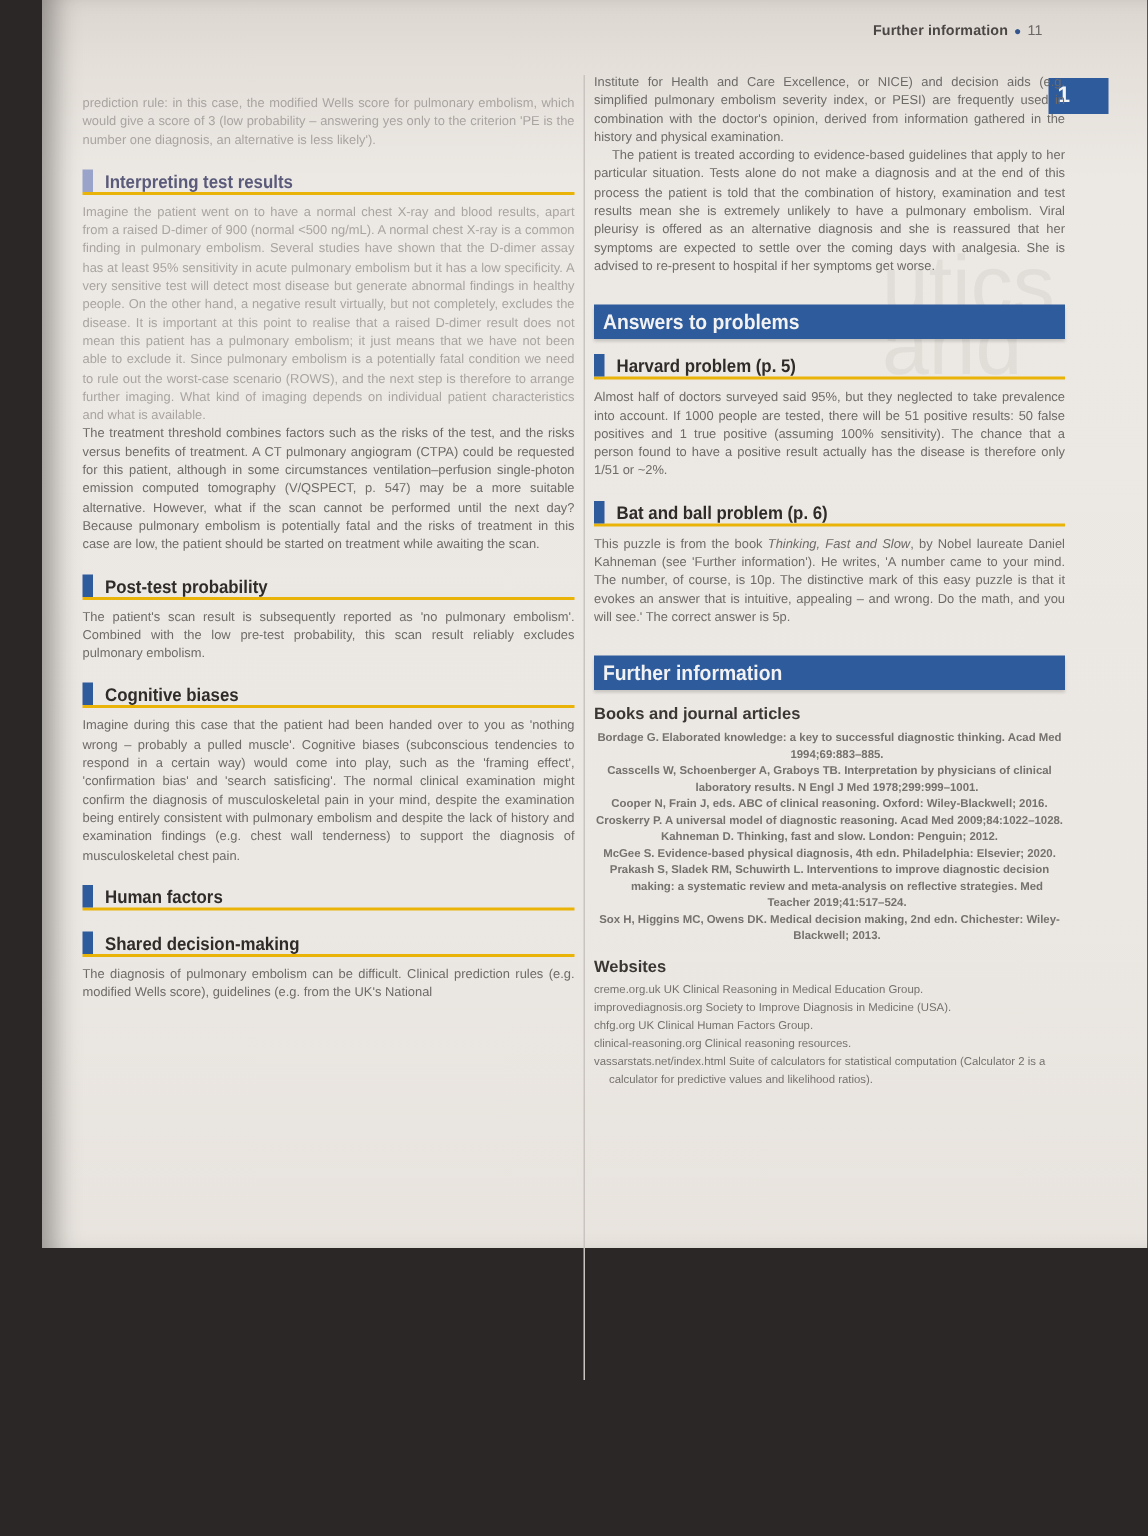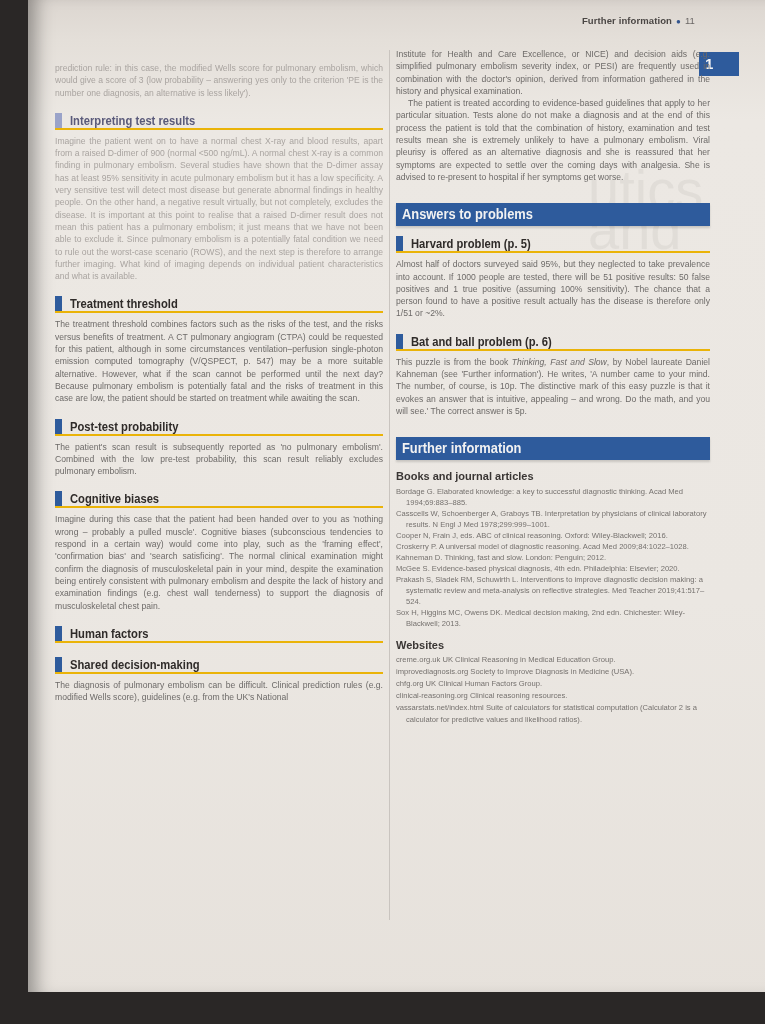--- a/index.html
+++ b/index.html
@@ -5,21 +5,21 @@
   * { box-sizing: border-box; margin: 0; padding: 0; }
   html, body { width: 765px; height: 1024px; overflow: hidden; }
   body {
     background: #2a2726;
     font-family: "Liberation Sans", sans-serif;
     position: relative;
   }
   .page {
     position: absolute;
     left: 28px; top: 0;
-    width: 737px; height: 992px;
+    width: 737px; height: 832px;
     background: linear-gradient(180deg, #dcd6d0 0px, #e4dfd9 40px, #ece8e3 120px, #ebe7e2 600px, #e6e1db 1024px);
     box-shadow: inset 18px 0 18px -10px rgba(0,0,0,0.35);
   }
   .running-head {
     position: absolute;
     right: 70px; top: 15px;
     font-size: 9.5px;
     font-weight: bold;
     color: #4a4644;
     letter-spacing: 0.1px;
@@ -102,22 +102,23 @@
     font-weight: bold;
     font-size: 11px;
     color: #3a3634;
     margin: 10px 0 3px 0;
   }
   .ref {
     font-size: 7.6px;
     line-height: 11px;
     padding-left: 10px;
     text-indent: -10px;
-    text-align: left;
+    text-align: center;
     color: #75716e;
+    font-weight: bold;
   }
   .web {
     font-size: 7.6px;
     line-height: 12px;
     padding-left: 10px;
     text-indent: -10px;
     text-align: left;
     color: #75716e;
   }
   .web .desc { }
@@ -149,24 +150,20 @@
 
 <div class="col col-left">
   <p class="para faded">prediction rule: in this case, the modified Wells score for pulmonary embolism, which would give a score of 3 (low probability – answering yes only to the criterion 'PE is the number one diagnosis, an alternative is less likely').</p>
 
   <div class="sec-head faded-title">
     <div class="marker faded"></div>
     <div class="title">Interpreting test results</div>
   </div>
   <p class="para faded">Imagine the patient went on to have a normal chest X-ray and blood results, apart from a raised D-dimer of 900 (normal &lt;500 ng/mL). A normal chest X-ray is a common finding in pulmonary embolism. Several studies have shown that the D-dimer assay has at least 95% sensitivity in acute pulmonary embolism but it has a low specificity. A very sensitive test will detect most disease but generate abnormal findings in healthy people. On the other hand, a negative result virtually, but not completely, excludes the disease. It is important at this point to realise that a raised D-dimer result does not mean this patient has a pulmonary embolism; it just means that we have not been able to exclude it. Since pulmonary embolism is a potentially fatal condition we need to rule out the worst-case scenario (ROWS), and the next step is therefore to arrange further imaging. What kind of imaging depends on individual patient characteristics and what is available.</p>
 
-  <div class="sec-head">
-    <div class="marker"></div>
-    <div class="title">Treatment threshold</div>
-  </div>
   <p class="para">The treatment threshold combines factors such as the risks of the test, and the risks versus benefits of treatment. A CT pulmonary angiogram (CTPA) could be requested for this patient, although in some circumstances ventilation–perfusion single-photon emission computed tomography (V/QSPECT, p. 547) may be a more suitable alternative. However, what if the scan cannot be performed until the next day? Because pulmonary embolism is potentially fatal and the risks of treatment in this case are low, the patient should be started on treatment while awaiting the scan.</p>
 
   <div class="sec-head">
     <div class="marker"></div>
     <div class="title">Post-test probability</div>
   </div>
   <p class="para">The patient's scan result is subsequently reported as 'no pulmonary embolism'. Combined with the low pre-test probability, this scan result reliably excludes pulmonary embolism.</p>
 
   <div class="sec-head">
     <div class="marker"></div>

